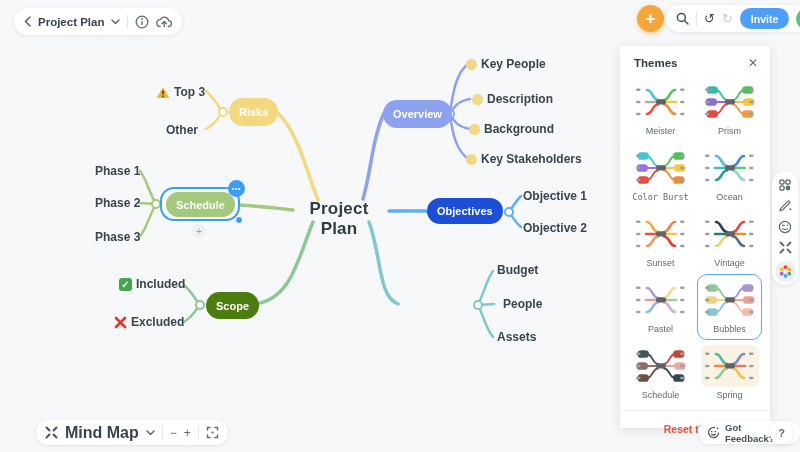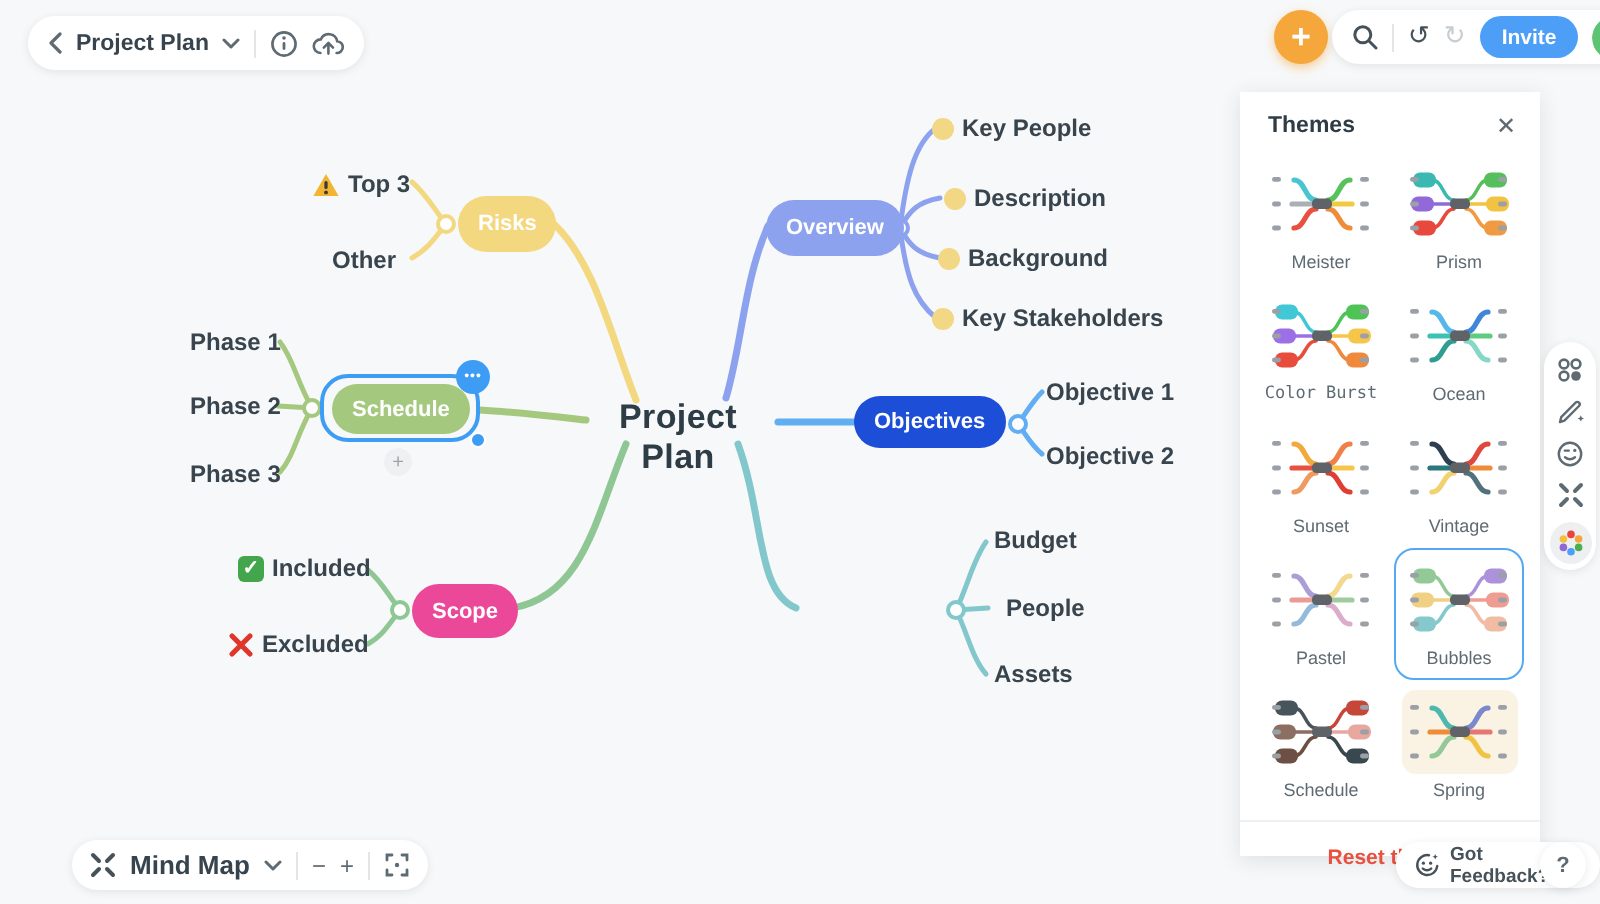--- a/index.html
+++ b/index.html
@@ -64,21 +64,21 @@
   .reset-link { font-size:10.5px; font-weight:bold; color:#e8503f; cursor:pointer; }
 
   
   .right-rail { position:absolute; left:772px; top:171px; width:26px; height:114px; background:#fff; border-radius:13px;
                 box-shadow:0 1px 4px rgba(40,50,60,.10); display:flex; flex-direction:column; align-items:center;
                 justify-content:space-between; padding:7px 0 3px 0; }
   .rail-active { width:21px; height:21px; border-radius:50%; background:#edeff1; display:flex; align-items:center; justify-content:center; }
 
   
   .bl-bar { left:36px; top:420px; height:25px; padding:0 9px; gap:7px; }
-  .mode-label { font-size:13px; font-weight:bold; color:#37444e; }
+  .mode-label { font-size:16px; font-weight:bold; color:#37444e; }
   .zoom-glyph { font-size:12px; color:#5f6b73; }
   .br-bar { left:698px; top:421px; height:23px; padding:0 9px; gap:5px; border-radius:12px; }
   .feedback-label { font-size:9.5px; font-weight:bold; color:#46525a; }
   .help-fab { position:absolute; left:770px; top:421px; width:23px; height:23px; border-radius:50%; background:#fff;
               box-shadow:0 1px 4px rgba(40,50,60,.10); display:flex; align-items:center; justify-content:center;
               font-size:11px; font-weight:bold; color:#5f6b73; }
 </style>
 </head>
 <body>
 
@@ -122,21 +122,21 @@
       <circle cx="200" cy="305" r="4" fill="#fff" stroke-width="2" stroke="#8fc794"></circle>
       <circle cx="156" cy="204" r="4" fill="#fff" stroke-width="2" stroke="#a4c87e"></circle>
       <circle cx="223" cy="112" r="4" fill="#fff" stroke-width="2" stroke="#f3d880"></circle>
     </g>
   </svg>
 
   <div class="center-title">Project Plan</div>
 
   <div class="pill-node" style="left: 383px; top: 100px; background: rgb(141, 162, 238);">Overview</div>
   <div class="pill-node" style="left: 427px; top: 198px; height: 26px; background: #1d4ed8;">Objectives</div>
-  <div class="pill-node" style="left: 206px; top: 292px; height: 27px; background: #ec4899;">Scope</div>
+  <div class="pill-node" style="left: 206px; top: 292px; height: 27px; background: #4d7c0f;">Scope</div>
   <div class="pill-node" style="left: 166px; top: 192px; height: 25px; background: rgb(164, 200, 126);">Schedule</div>
   <div class="pill-node" style="left: 229px; top: 98px; background: rgb(243, 216, 128);">Risks</div>
 
   <div class="sel-box"></div>
   <div class="more-btn">•••</div>
   <div class="sel-handle"></div>
   <div class="add-child-btn">+</div>
 
   <div class="child-label" style="left:466px; top:57px;">
     <span class="yellow-dot"></span>

